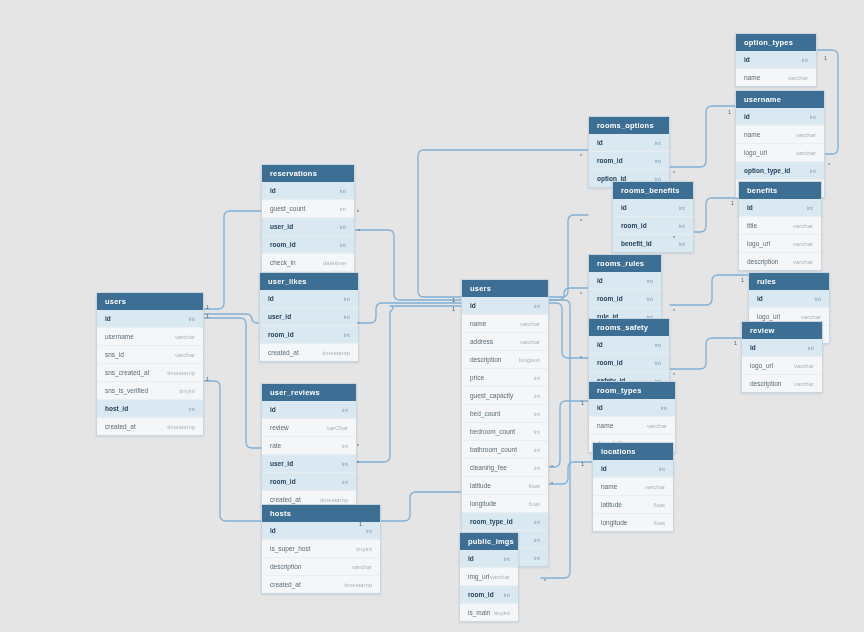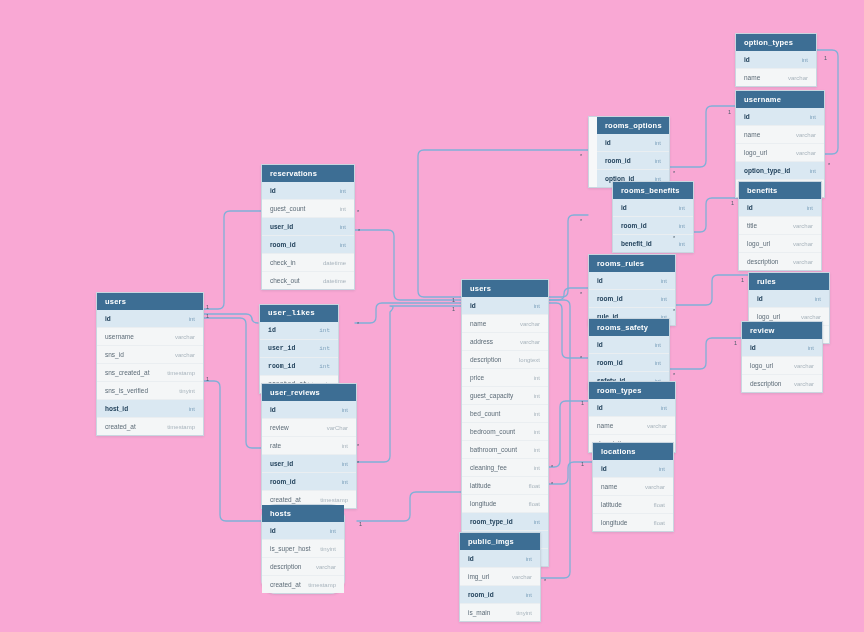--- a/index.html
+++ b/index.html
@@ -7,21 +7,21 @@
     padding: 0;
     background: #ffffff;
   }
   body {
     font-family: "Liberation Sans", sans-serif;
   }
   #canvas {
     position: relative;
     width: 864px;
     height: 632px;
-    background: #f9a8d4;
+    background: #e5e5e5;
     overflow: hidden;
   }
   #links {
     position: absolute;
     left: 0;
     top: 0;
     width: 864px;
     height: 632px;
     pointer-events: none;
   }
@@ -210,21 +210,21 @@
         </div>
         <div class="field">
           <span class="fname">logo_url</span>
           <span class="ftype">varchar</span>
         </div>
         <div class="field">
           <span class="fname">description</span>
           <span class="ftype">varchar</span>
         </div>
       </div>
-      <div class="entity" style="left: 588px; top: 116px; width: 82px; padding-left: 8px;">
+      <div class="entity" style="left: 588px; top: 116px; width: 82px;">
         <div class="entity-header">rooms_options</div>
         <div class="field key">
           <span class="fname">id</span>
           <span class="ftype">int</span>
         </div>
         <div class="field key">
           <span class="fname">room_id</span>
           <span class="ftype">int</span>
         </div>
         <div class="field key">
@@ -240,21 +240,21 @@
         </div>
         <div class="field key">
           <span class="fname">room_id</span>
           <span class="ftype">int</span>
         </div>
         <div class="field key">
           <span class="fname">benefit_id</span>
           <span class="ftype">int</span>
         </div>
       </div>
-      <div class="entity" style="left: 588px; top: 254px; width: 88px;">
+      <div class="entity" style="left: 588px; top: 254px; width: 74px;">
         <div class="entity-header">rooms_rules</div>
         <div class="field key">
           <span class="fname">id</span>
           <span class="ftype">int</span>
         </div>
         <div class="field key">
           <span class="fname">room_id</span>
           <span class="ftype">int</span>
         </div>
         <div class="field key">
@@ -367,21 +367,21 @@
         </div>
         <div class="field key">
           <span class="fname">location_id</span>
           <span class="ftype">int</span>
         </div>
         <div class="field key">
           <span class="fname">host_id</span>
           <span class="ftype">int</span>
         </div>
       </div>
-      <div class="entity" style="left: 459px; top: 532px; width: 82px;">
+      <div class="entity" style="left: 459px; top: 532px; width: 60px;">
         <div class="entity-header">public_imgs</div>
         <div class="field key">
           <span class="fname">id</span>
           <span class="ftype">int</span>
         </div>
         <div class="field">
           <span class="fname">img_url</span>
           <span class="ftype">varchar</span>
         </div>
         <div class="field key">
@@ -413,21 +413,21 @@
         </div>
         <div class="field">
           <span class="fname">check_in</span>
           <span class="ftype">datetime</span>
         </div>
         <div class="field">
           <span class="fname">check_out</span>
           <span class="ftype">datetime</span>
         </div>
       </div>
-      <div class="entity" style="left: 259px; top: 304px; width: 80px; font-family: Liberation Mono, monospace;">
+      <div class="entity" style="left: 259px; top: 272px; width: 100px;">
         <div class="entity-header">user_likes</div>
         <div class="field key">
           <span class="fname">id</span>
           <span class="ftype">int</span>
         </div>
         <div class="field key">
           <span class="fname">user_id</span>
           <span class="ftype">int</span>
         </div>
         <div class="field key">
@@ -459,21 +459,21 @@
         </div>
         <div class="field key">
           <span class="fname">room_id</span>
           <span class="ftype">int</span>
         </div>
         <div class="field">
           <span class="fname">created_at</span>
           <span class="ftype">timestamp</span>
         </div>
       </div>
-      <div class="entity" style="left: 261px; top: 504px; width: 84px; border-radius: 14px;">
+      <div class="entity" style="left: 261px; top: 504px; width: 120px;">
         <div class="entity-header">hosts</div>
         <div class="field key">
           <span class="fname">id</span>
           <span class="ftype">int</span>
         </div>
         <div class="field">
           <span class="fname">is_super_host</span>
           <span class="ftype">tinyint</span>
         </div>
         <div class="field">

